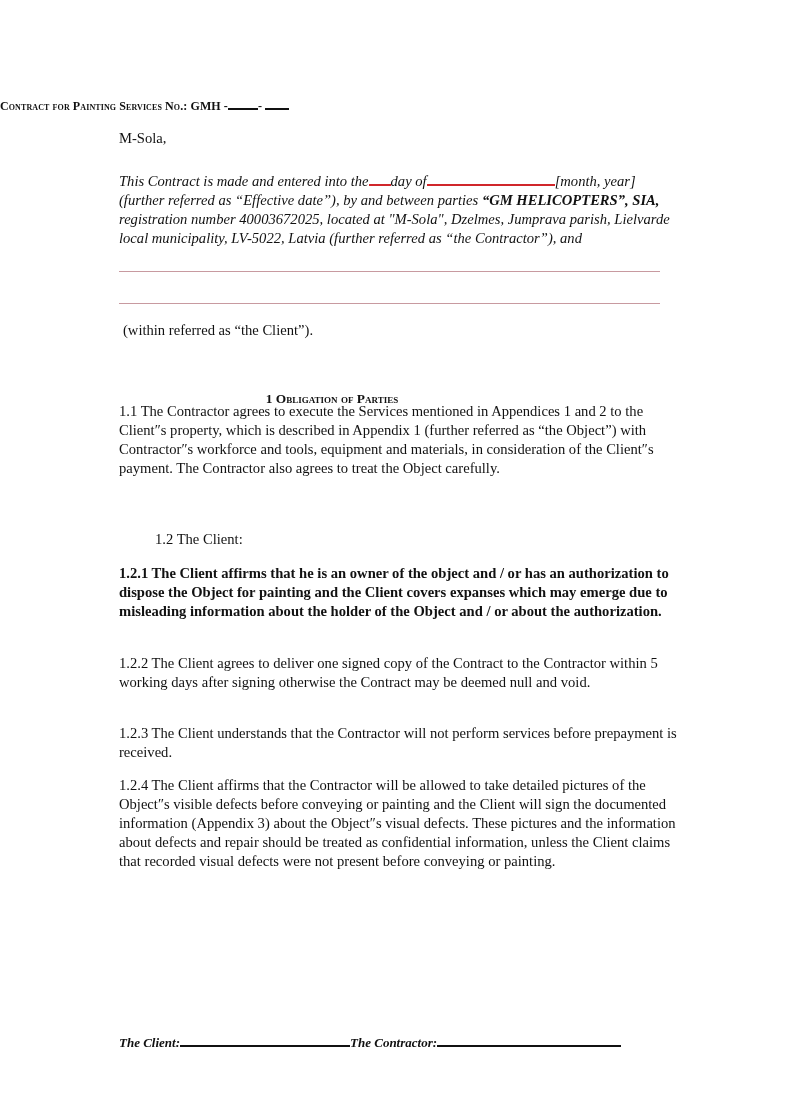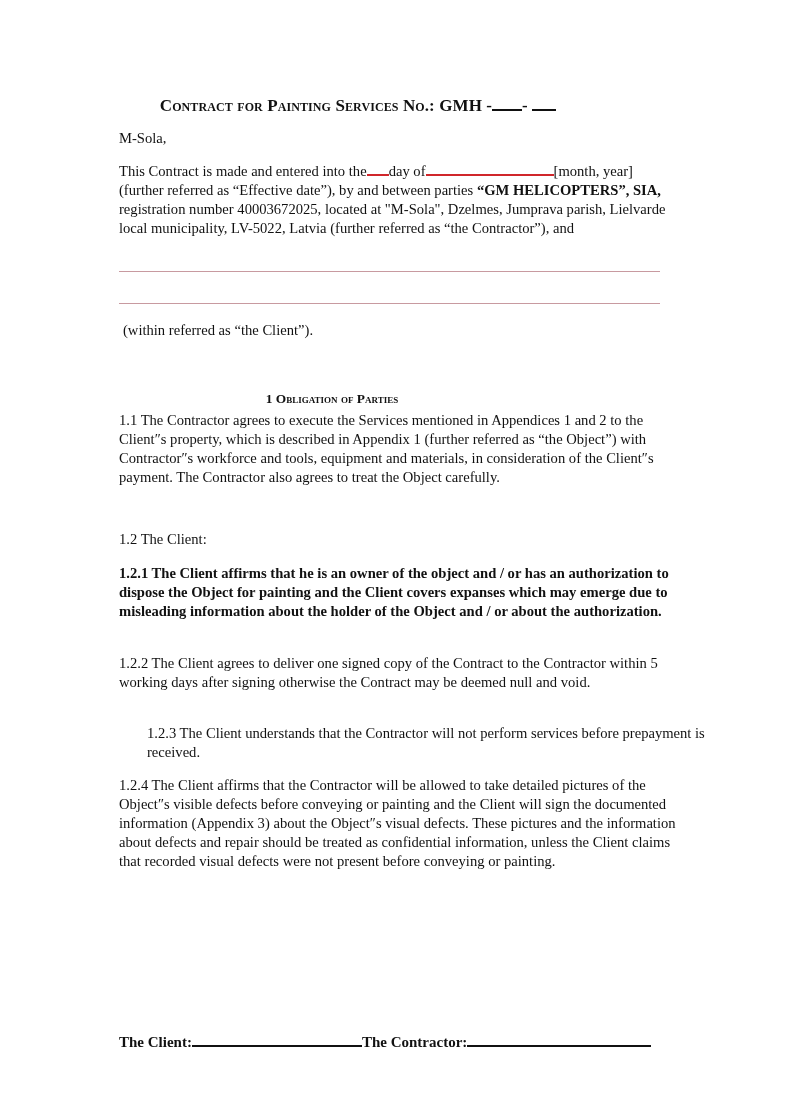--- a/index.html
+++ b/index.html
@@ -18,23 +18,23 @@
       line-height: 19px;
     }
     .page {
       position: absolute;
       left: 0; top: 0;
       width: 790px; height: 1117px;
     }
     .abs { position: absolute; }
     .title {
       left: 0; width: 716px; top: 96px;
-      text-align: center;
+      text-align: left;
       font-weight: bold;
-      font-size: 17px;
+      font-size: 12px;
       font-variant: small-caps;
       letter-spacing: 0.1px;
     }
     .title .plain { font-variant: normal; }
     .blank {
       display: inline-block;
       border-bottom: 1.5px solid #111;
       height: 12px;
       vertical-align: baseline;
     }
@@ -55,53 +55,54 @@
       left: 0; width: 664px;
       text-align: center;
       font-weight: bold;
       font-variant: small-caps;
       font-size: 13.4px;
     }
     .sig {
       left: 119px;
       top: 1033px;
       font-weight: bold;
-      font-size: 15px;
+      font-size: 13px;
       white-space: nowrap;
+      font-style: italic;
     }
   </style>
 </head>
 <body>
 
 <div class="page">
 
   <div class="abs title">
     <span>Contract for Painting Services No.:</span>
     <span class="plain">GMH -</span><span class="blank thick" style="width:30px"></span><span class="plain">-</span>
     <span class="blank thick" style="width:24px"></span>
   </div>
 
   <div class="abs" style="left:119px; top:129px;">M-Sola,</div>
 
-  <div class="abs para" style="top:162px;">
+  <div class="abs para" style="top:172px;font-style:italic;">
     <span>This Contract is made and entered into the</span><span class="blank red" style="width:22px"></span><span>day of</span><span class="blank red" style="width:128px"></span><span>[month, year]</span>
     <span>(further referred as “Effective date”), by and between parties </span><span class="bold">“GM HELICOPTERS”, SIA,</span><span> registration number 40003672025, located at "M-Sola", Dzelmes, Jumprava parish, Lielvarde local municipality, LV-5022, Latvia (further referred as “the Contractor”), and</span>
   </div>
 
   <div class="abs hr-red" style="top:271px;"></div>
   <div class="abs hr-red" style="top:303px;"></div>
 
   <div class="abs" style="left:123px; top:321px;">(within referred as “the Client”).</div>
 
   <div class="abs heading" style="top:389px;">1 Obligation of Parties</div>
 
-  <div class="abs para" style="top:411px;">1.1 The Contractor agrees to execute the Services mentioned in Appendices 1 and 2 to the Client″s property, which is described in Appendix 1 (further referred as “the Object”) with Contractor″s workforce and tools, equipment and materials, in consideration of the Client″s payment. The Contractor also agrees to treat the Object carefully.</div>
-  <div class="abs para" style="top:530px;">1.2 The Client:</div>
+  <div class="abs para" style="top:402px;">1.1 The Contractor agrees to execute the Services mentioned in Appendices 1 and 2 to the Client″s property, which is described in Appendix 1 (further referred as “the Object”) with Contractor″s workforce and tools, equipment and materials, in consideration of the Client″s payment. The Contractor also agrees to treat the Object carefully.</div>
+  <div class="abs para" style="top:530px;margin-left:36px;">1.2 The Client:</div>
   <div class="abs para" style="top:564px;font-weight:bold;">1.2.1 The Client affirms that he is an owner of the object and / or has an authorization to dispose the Object for painting and the Client covers expanses which may emerge due to misleading information about the holder of the Object and / or about the authorization.</div>
   <div class="abs para" style="top:654px;">1.2.2 The Client agrees to deliver one signed copy of the Contract to the Contractor within 5 working days after signing otherwise the Contract may be deemed null and void.</div>
-  <div class="abs para" style="top:724px;margin-left:28px;">1.2.3 The Client understands that the Contractor will not perform services before prepayment is received.</div>
+  <div class="abs para" style="top:724px;">1.2.3 The Client understands that the Contractor will not perform services before prepayment is received.</div>
   <div class="abs para" style="top:776px;">1.2.4 The Client affirms that the Contractor will be allowed to take detailed pictures of the Object″s visible defects before conveying or painting and the Client will sign the documented information (Appendix 3) about the Object″s visual defects. These pictures and the information about defects and repair should be treated as confidential information, unless the Client claims that recorded visual defects were not present before conveying or painting.</div>
 
   <div class="abs sig">
     <span>The Client:</span><span class="blank thick" style="width:170px"></span><span>The Contractor:</span><span class="blank thick" style="width:184px"></span>
   </div>
 
 </div>
 
 </body></html>

